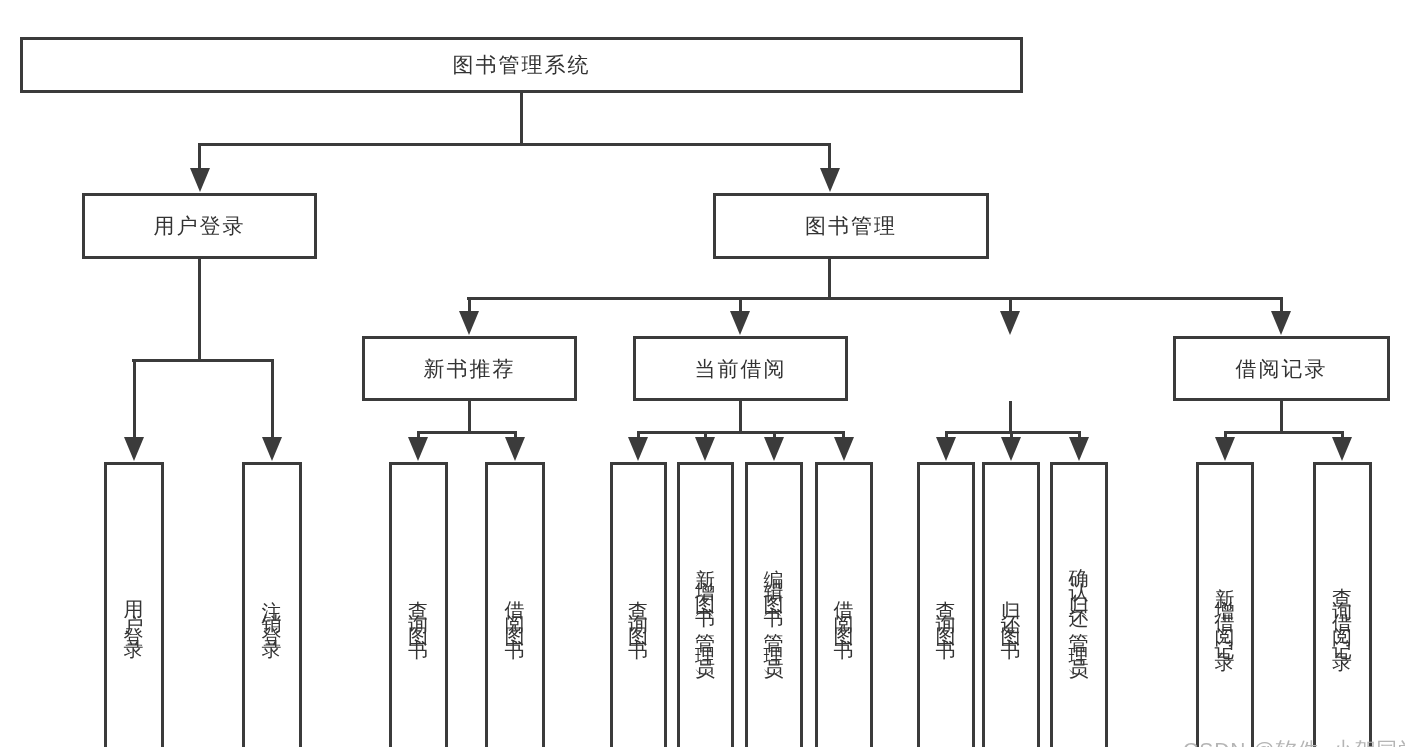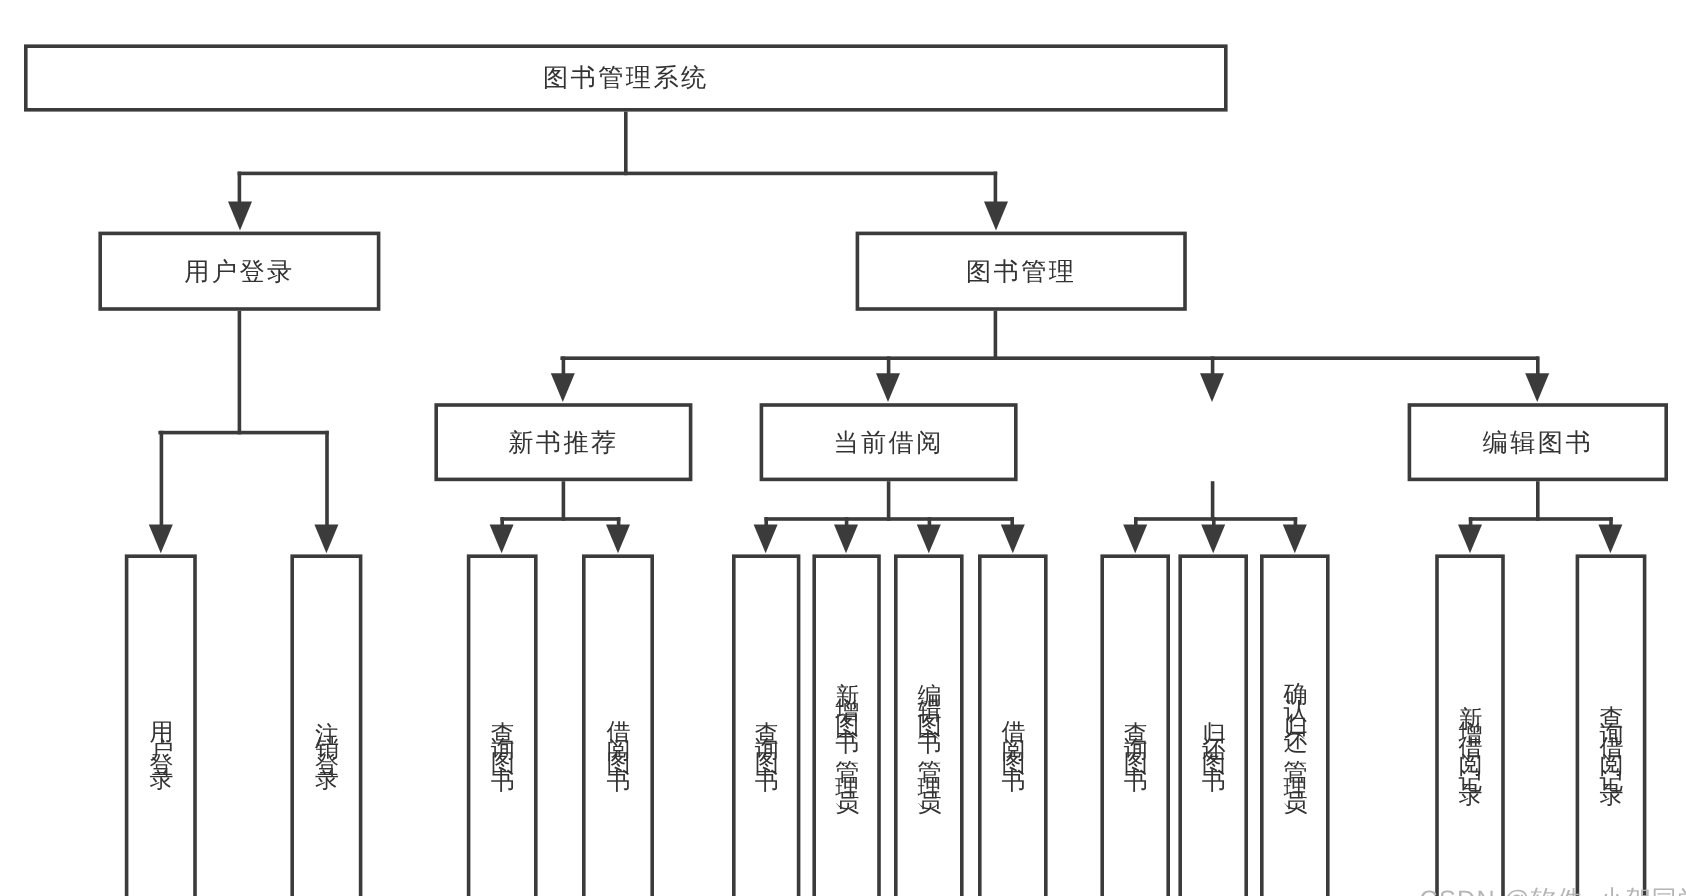--- a/index.html
+++ b/index.html
@@ -63,21 +63,21 @@
   <div class="line" style="left:1280px;top:273px;width:3px;height:16px;"></div>
   <div class="arrow" style="left:1271px;top:287px;"></div>
 
   <div class="box hbox" style="left:362px;top:312px;width:215px;height:65px;">
     <span>新书推荐</span>
   </div>
   <div class="box hbox" style="left:633px;top:312px;width:215px;height:65px;">
     <span>当前借阅</span>
   </div>
   <div class="box hbox" style="left:1173px;top:312px;width:217px;height:65px;">
-    <span>编辑图书</span>
+    <span>借阅记录</span>
   </div>
 
   <div class="line" style="left:468px;top:377px;width:3px;height:33px;"></div>
   <div class="line" style="left:417px;top:407px;width:100px;height:3px;"></div>
   <div class="line" style="left:417px;top:407px;width:3px;height:10px;"></div>
   <div class="arrow" style="left:408px;top:413px;"></div>
   <div class="line" style="left:514px;top:407px;width:3px;height:10px;"></div>
   <div class="arrow" style="left:505px;top:413px;"></div>
 
   <div class="line" style="left:739px;top:377px;width:3px;height:33px;"></div>

